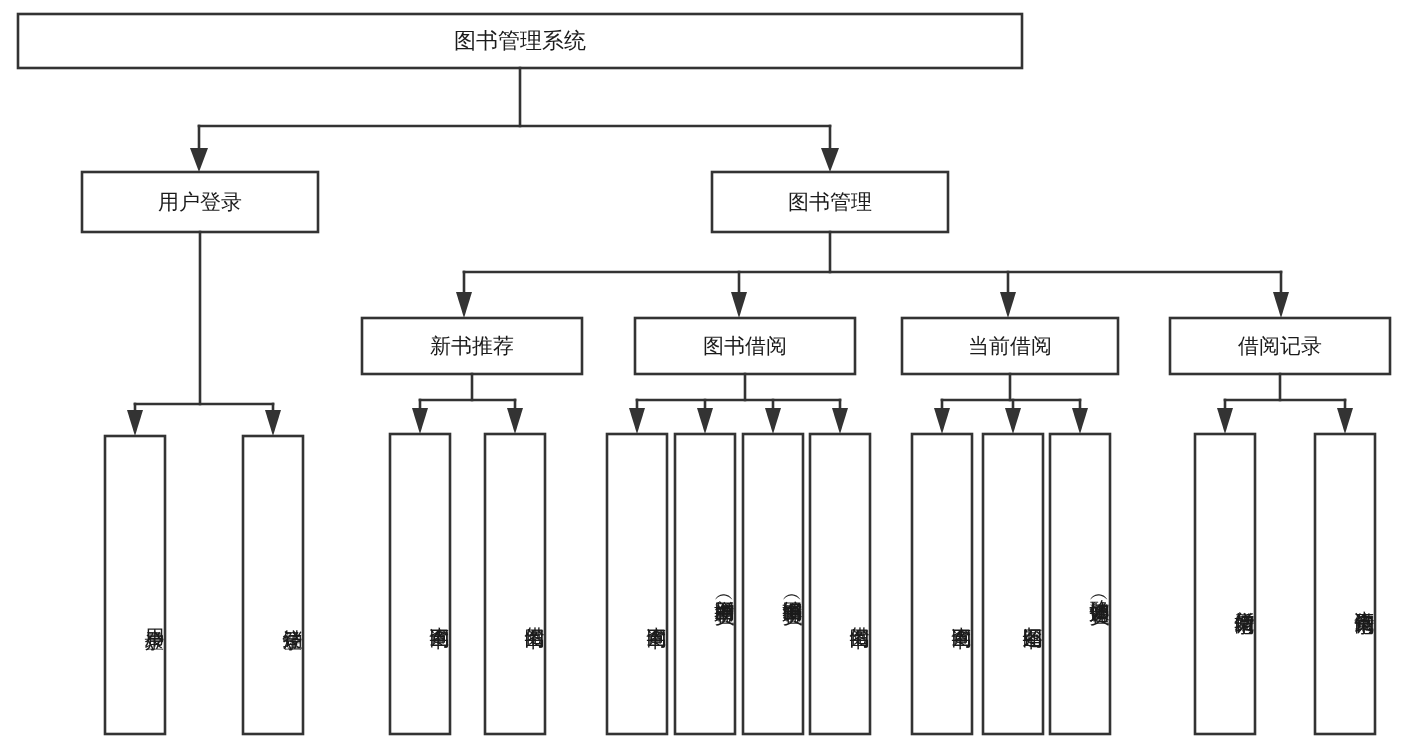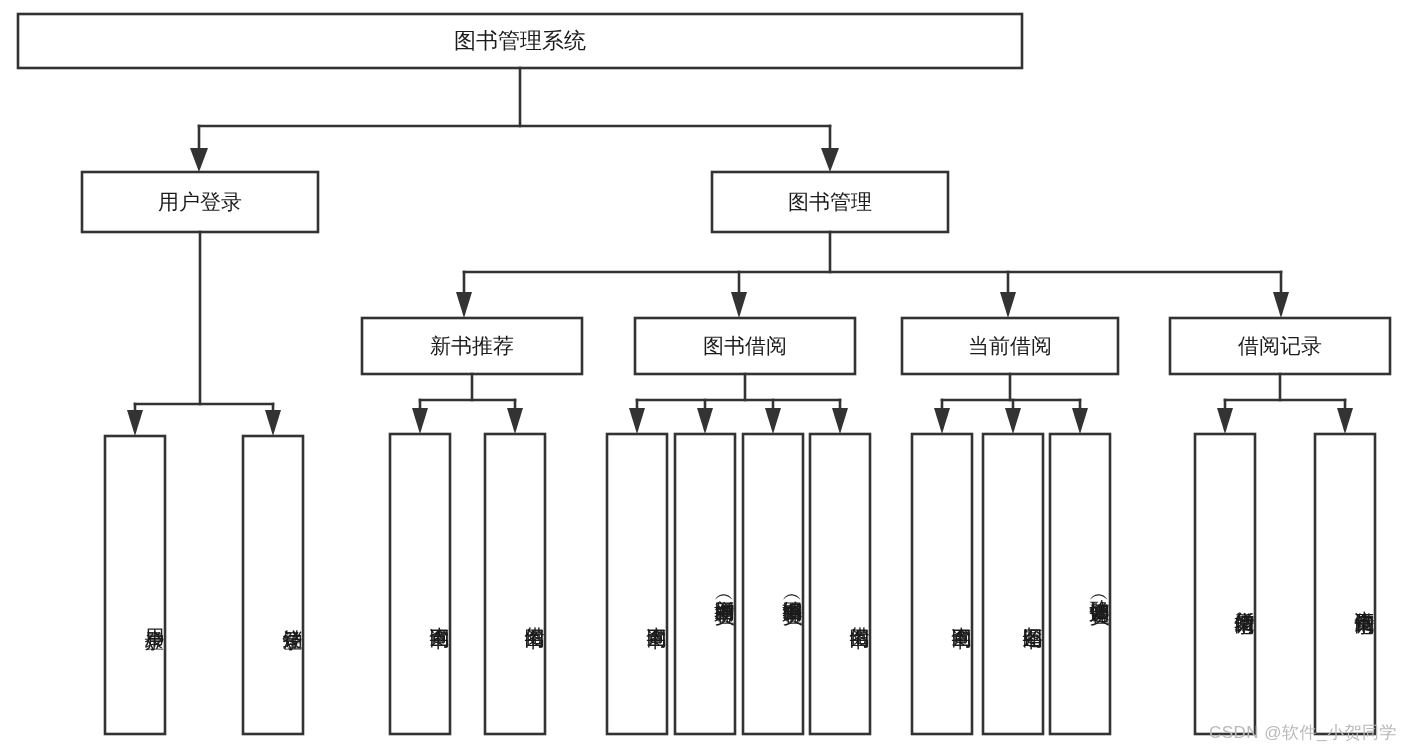--- a/index.html
+++ b/index.html
@@ -220,15 +220,14 @@
   <div class="leaf-label" style="left:743px; top:444px; width:60px; height:288px;">编辑图书（管理员）</div>
   <div class="leaf-label" style="left:810px; top:498px; width:60px; height:230px;">借阅图书</div>
 
   <div class="leaf-label" style="left:912px; top:498px; width:60px; height:230px;">查询图书</div>
   <div class="leaf-label" style="left:983px; top:498px; width:60px; height:230px;">归还图书</div>
   <div class="leaf-label" style="left:1050px; top:444px; width:60px; height:288px;">确认归还（管理员）</div>
 
   <div class="leaf-label" style="left:1195px; top:466px; width:60px; height:264px;">新增借阅记录</div>
   <div class="leaf-label" style="left:1315px; top:466px; width:60px; height:264px;">查询借阅记录</div>
 
-  <div class="watermark">CSDN @软件_小贺同学</div>
 
 </div>
 
 </body></html>

